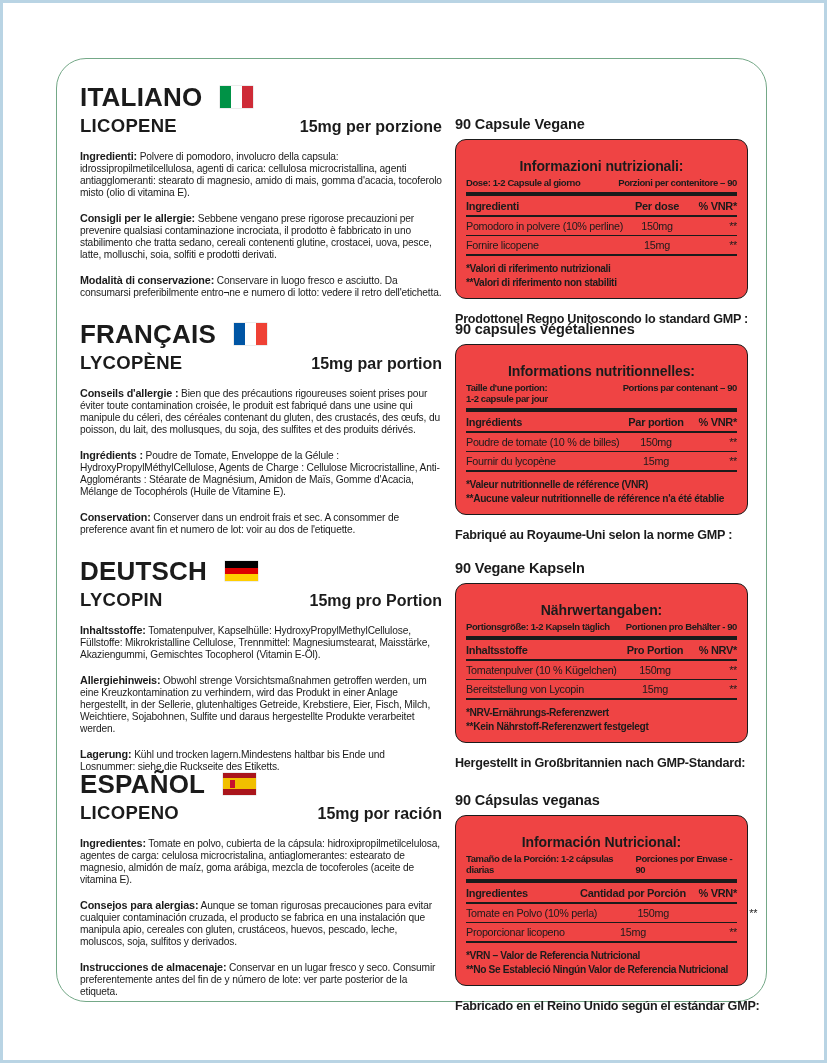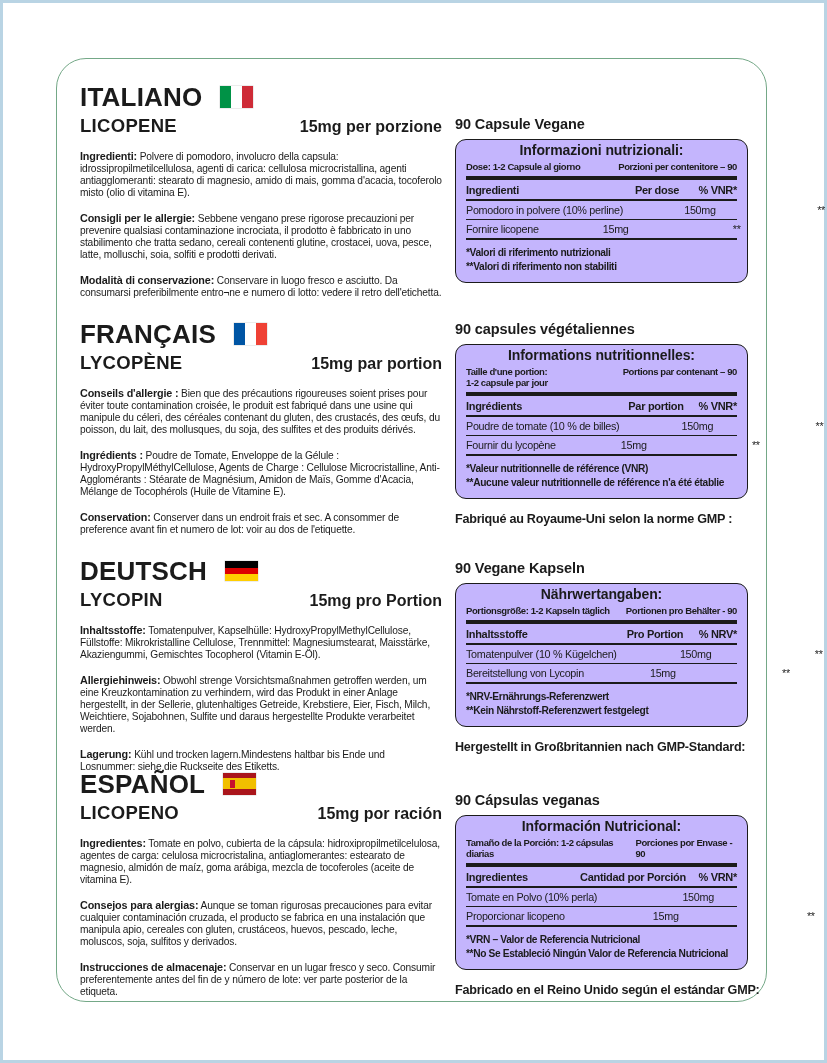--- a/index.html
+++ b/index.html
@@ -62,22 +62,22 @@
     line-height: 1.18;
     letter-spacing: -0.15px;
   }
   .plabel { font-size: 10.8px; font-weight: 700; }
 
   .pack { font-size: 14.5px; font-weight: 800; margin-bottom: 7px; letter-spacing: -0.1px; }
 
   .ntable {
     border: 1.6px solid #1b1b1b;
     border-radius: 11px;
-    padding: 2px 10px 8px 10px;
-    background: #c4b5fd;
+    padding: 18px 10px 8px 10px;
+    background: #ef4444;
   }
   .nt-title { text-align: center; font-size: 14px; font-weight: 800; letter-spacing: -0.1px; }
   .nt-serve {
     display: flex;
     justify-content: space-between;
     align-items: flex-start;
     gap: 4px;
     font-size: 9.5px;
     font-weight: 600;
     letter-spacing: -0.4px;
@@ -96,21 +96,20 @@
     letter-spacing: -0.3px;
     padding: 3.5px 0;
   }
   .nt-row {
     display: flex;
     align-items: baseline;
     font-size: 10.8px;
     letter-spacing: -0.3px;
     padding: 3px 0;
     border-bottom: 1px solid #1b1b1b;
-    gap: 45px;
   }
   .nt-row.last { border-bottom: 2.5px solid #1b1b1b; }
   .c-name { flex: 1 1 auto; white-space: nowrap; }
   .c-amt  { flex: 0 0 var(--amt-w, 62px); text-align: center; white-space: nowrap; }
   .c-pct  { flex: 0 0 48px; text-align: right; white-space: nowrap; }
   .nt-foot { padding-top: 6px; font-size: 10.2px; font-weight: 600; letter-spacing: -0.35px; line-height: 1.35; }
   .nt-foot div { white-space: nowrap; }
 
   .gmp { margin-top: 13px; font-size: 12.6px; font-weight: 800; letter-spacing: -0.25px; white-space: nowrap; }
 </style>
@@ -155,20 +154,21 @@
         <div class="nt-row last">
           <span class="c-name">Fornire licopene</span>
           <span class="c-amt">15mg</span>
           <span class="c-pct">**</span>
         </div>
         <div class="nt-foot">
           <div>*Valori di riferimento nutrizionali</div>
           <div>**Valori di riferimento non stabiliti</div>
         </div>
       </div>
+      <div class="gmp">Prodottonel Regno Unitoscondo lo standard GMP :</div>
     </div>
   </section>
 
   <section class="lang-section" style="top:321px">
     <div class="col-left">
       <div class="lang-row">
         <h1 class="lang-title">FRANÇAIS</h1>
         <span class="flag flag-fr"></span>
       </div>
       <div class="product-row">

